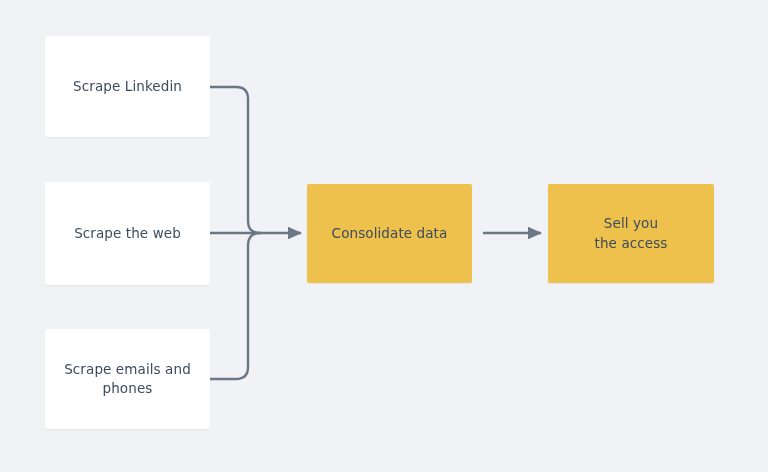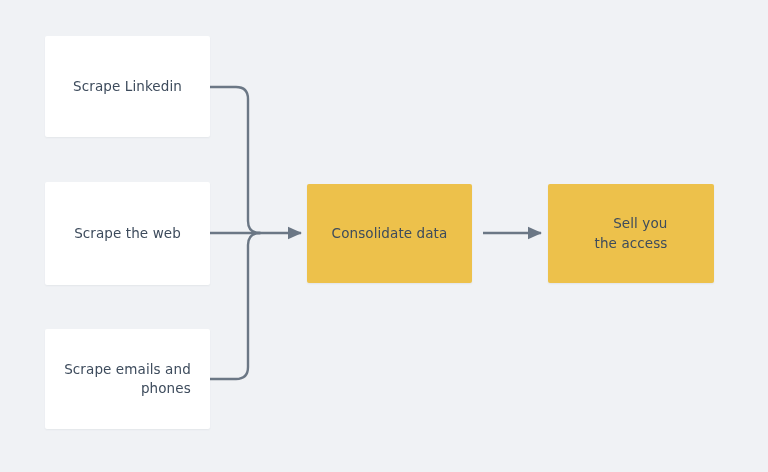--- a/index.html
+++ b/index.html
@@ -48,21 +48,20 @@
     box-shadow: 0 1px 2px rgba(40, 55, 75, 0.06);
   }
   .node-process {
     background: #edc14b;
     border-radius: 2px;
     box-shadow: 0 1px 2px rgba(40, 55, 75, 0.07);
   }
   .node-label {
     display: block;
     white-space: pre-line;
-    text-align: right;
   }
 
   
   #node-scrape-linkedin { left: 45px; top: 36px;  width: 165px; height: 101px; }
   #node-scrape-web      { left: 45px; top: 182px; width: 165px; height: 103px; }
   #node-scrape-emails   { left: 45px; top: 329px; width: 165px; height: 100px; }
 
   
   #node-consolidate     { left: 307px; top: 184px; width: 165px; height: 99px; }
   #node-sell-access     { left: 548px; top: 184px; width: 166px; height: 99px; }

